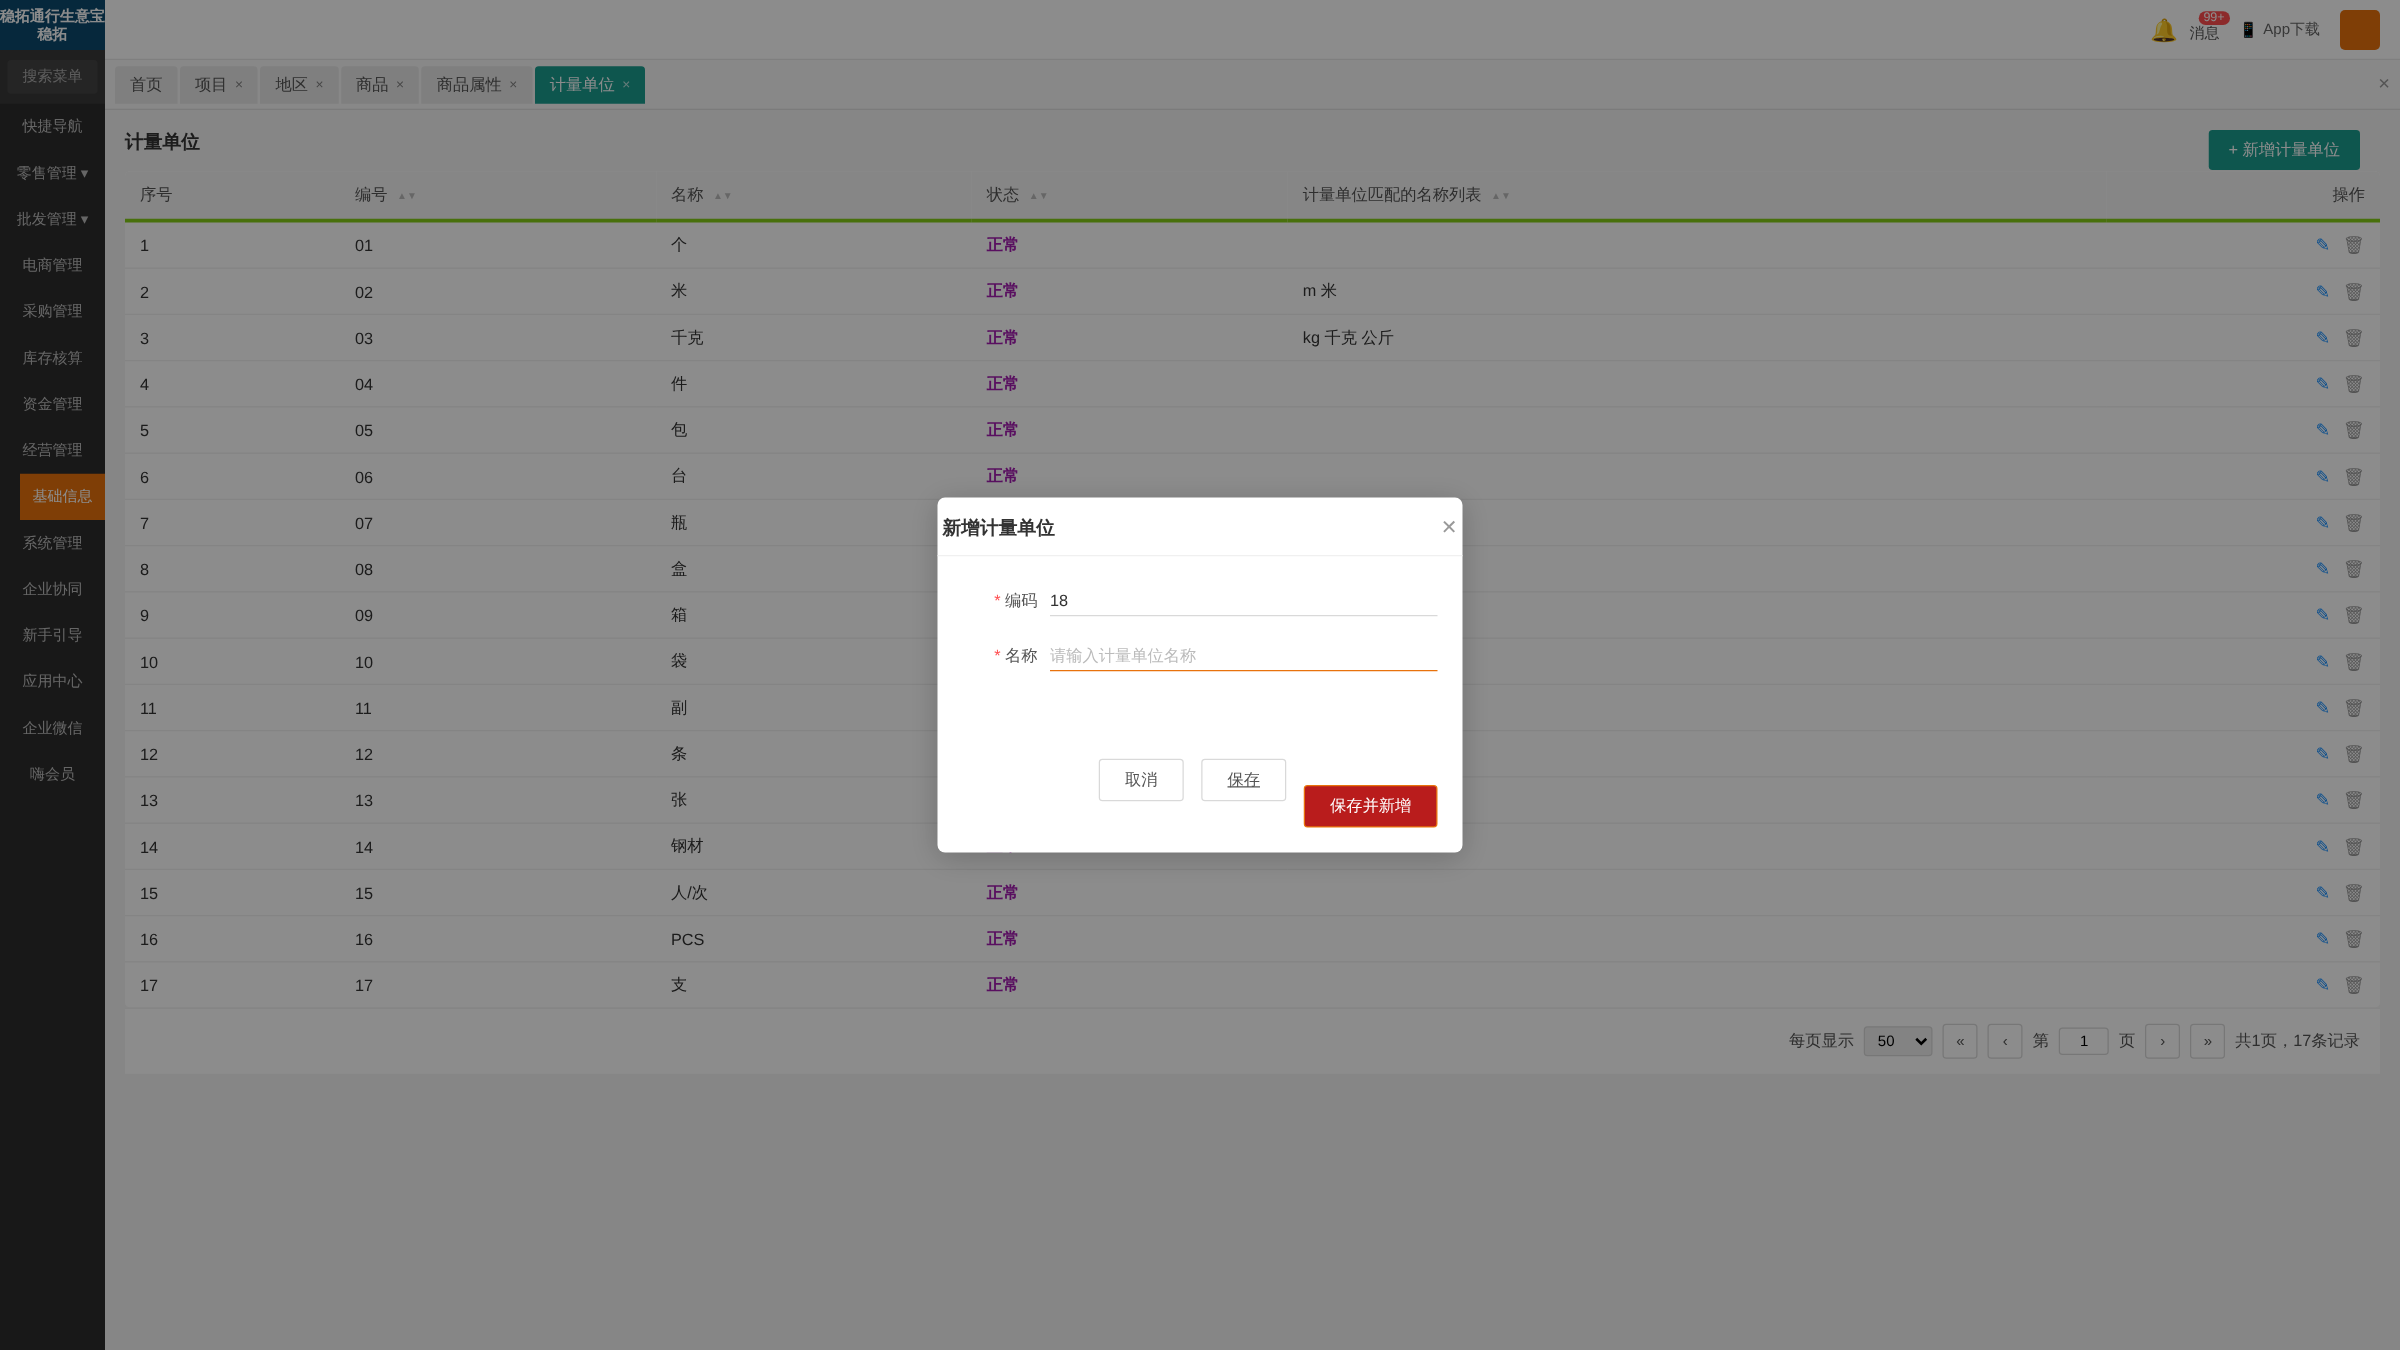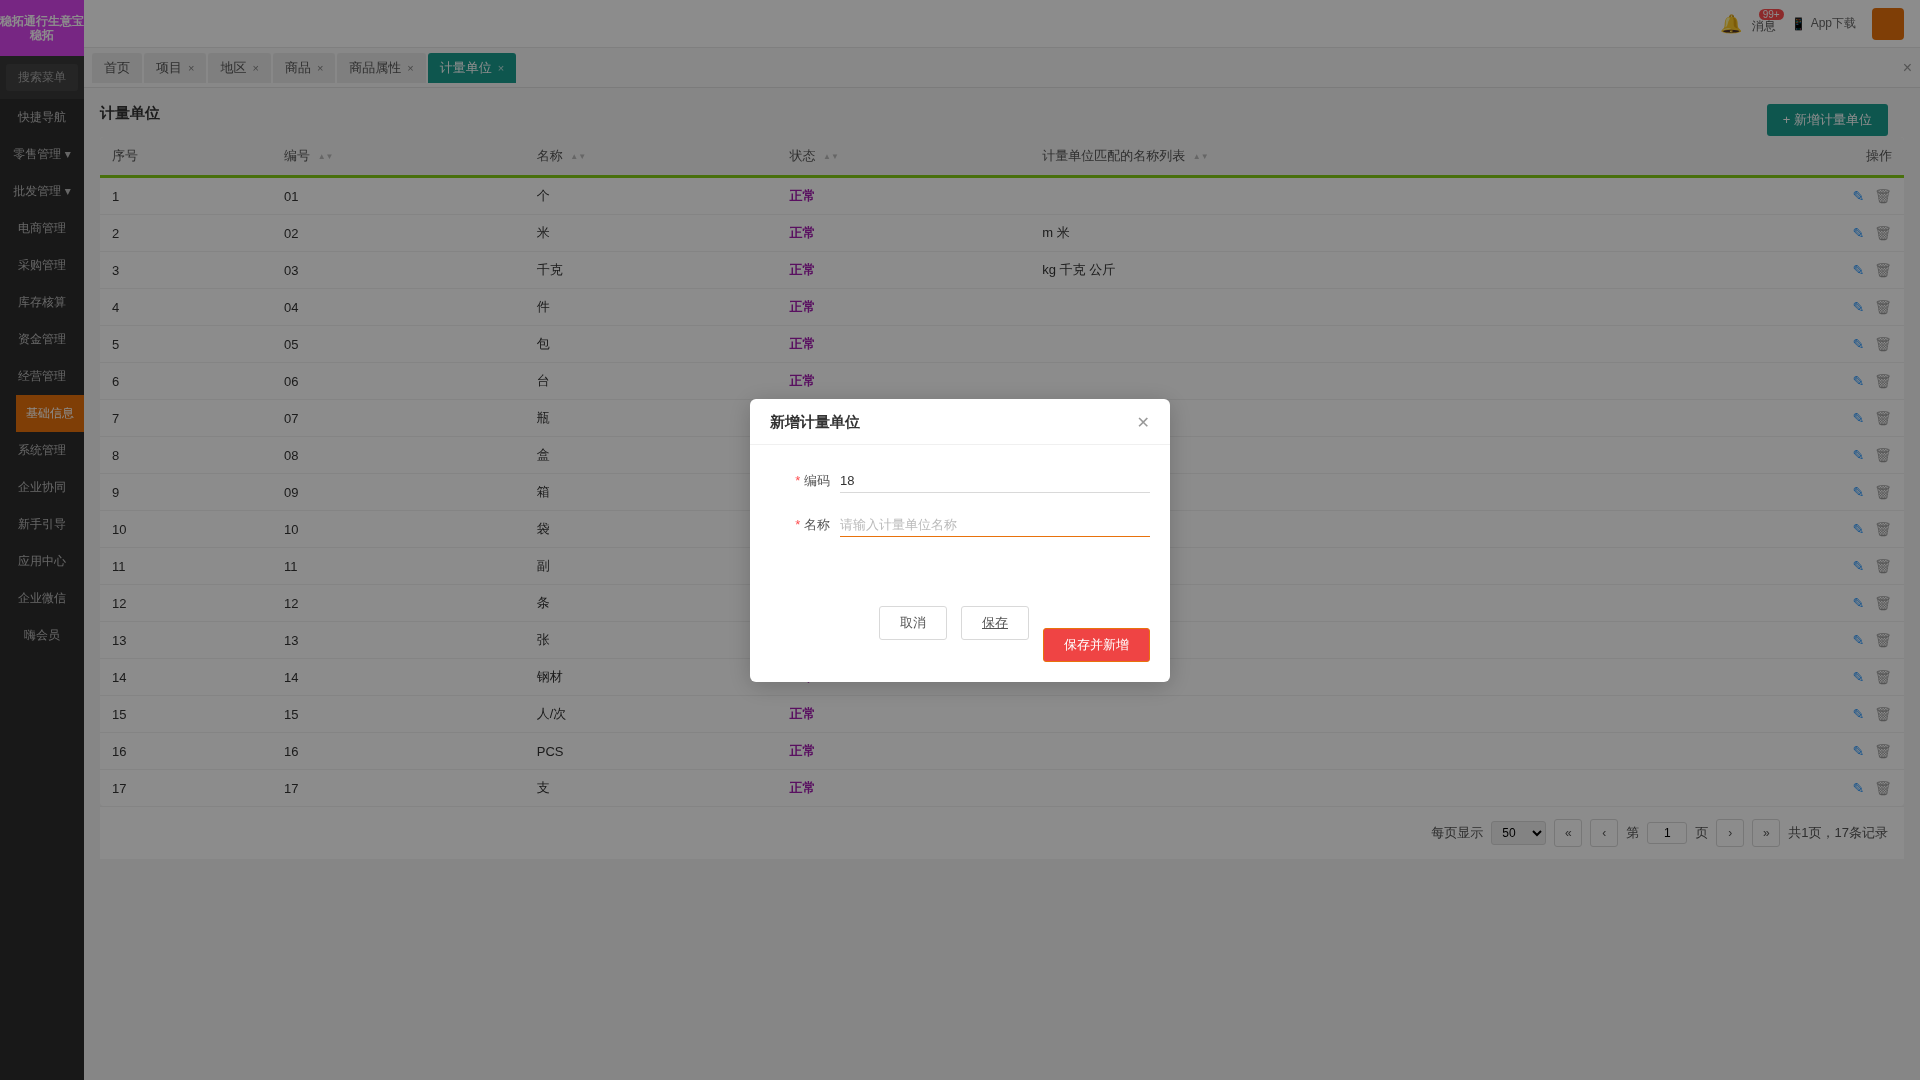--- a/index.html
+++ b/index.html
@@ -1,20 +1,20 @@
 <!DOCTYPE html>
 <html><head>
   <meta charset="utf-8">
   <style>
     * { box-sizing: border-box; margin: 0; padding: 0; }
     body { font-family: 'Microsoft YaHei', Arial, sans-serif; font-size: 13px; background: #f0f2f5; display: flex; height: 1080px; width: 1920px; overflow: hidden; }
 
     
     .sidebar { width: 84px; background: #2d2d2d; display: flex; flex-direction: column; height: 100%; color: #ccc; flex-shrink: 0; }
-    .sidebar-logo { height: 56px; background: #d946ef; display: flex; align-items: center; justify-content: flex-start; }
+    .sidebar-logo { height: 40px; background: #0c4a6e; display: flex; align-items: center; justify-content: flex-start; }
     .sidebar-logo-text { color: white; font-size: 12px; font-weight: bold; text-align: center; line-height: 1.2; }
     .sidebar-search { padding: 8px 6px; background: #3a3a3a; }
     .sidebar-search-btn { width: 100%; background: #444; border: none; color: #aaa; padding: 5px; border-radius: 3px; cursor: pointer; font-size: 12px; }
     .sidebar-item { padding: 10px 6px; text-align: center; cursor: pointer; color: #bbb; font-size: 12px; transition: background 0.2s; }
     .sidebar-item.active { background: #e8720c; color: white; margin-left: 16px; }
 
     
     .main { flex: 1; display: flex; flex-direction: column; overflow: hidden; }
 
     
@@ -60,33 +60,33 @@
     .page-size-select { padding: 3px 6px; border: 1px solid #d9d9d9; border-radius: 3px; font-size: 12px; }
     .page-nav-btn { width: 28px; height: 28px; border: 1px solid #d9d9d9; background: white; border-radius: 3px; cursor: pointer; font-size: 12px; color: #555; display: flex; align-items: center; justify-content: center; }
     .page-nav-btn:disabled { color: #ccc; cursor: not-allowed; }
     .page-input { width: 40px; text-align: center; border: 1px solid #d9d9d9; border-radius: 3px; padding: 3px 4px; font-size: 12px; }
 
     
     .overlay { position: fixed; top: 0; left: 0; width: 100%; height: 100%; background: rgba(0,0,0,0.45); z-index: 100; display: flex; align-items: center; justify-content: center; }
 
     
     .modal { background: white; border-radius: 6px; width: 420px; box-shadow: 0 4px 24px rgba(0,0,0,0.2); }
-    .modal-header { display: flex; align-items: center; justify-content: space-between; padding: 14px 20px 12px; border-bottom: 1px solid #f0f0f0; }
+    .modal-header { display: flex; align-items: center; justify-content: space-between; padding: 14px 4px 12px; border-bottom: 1px solid #f0f0f0; }
     .modal-title { font-size: 15px; font-weight: bold; color: #333; }
     .modal-close { cursor: pointer; color: #999; font-size: 16px; background: none; border: none; }
     .modal-body { padding: 24px 20px 16px; }
     .form-row { display: flex; align-items: center; margin-bottom: 20px; }
     .form-label { width: 60px; text-align: right; font-size: 13px; color: #555; margin-right: 10px; flex-shrink: 0; }
     .form-input { flex: 1; border: none; border-bottom: 1px solid #d9d9d9; padding: 4px 0; font-size: 13px; outline: none; color: #333; }
     .form-input.focused { border-bottom-color: #e8720c; }
     .form-input::placeholder { color: #bbb; }
     .modal-footer { display: flex; align-items: center; justify-content: flex-end; gap: 14px; padding: 12px 20px 20px; }
     .btn-cancel { padding: 7px 20px; border: 1px solid #d9d9d9; background: white; border-radius: 3px; cursor: pointer; font-size: 13px; color: #555; }
     .btn-save { padding: 7px 20px; border: 1px solid #d9d9d9; background: white; border-radius: 3px; cursor: pointer; font-size: 13px; color: #555; text-decoration: underline; }
-    .btn-save-new { padding: 7px 20px; border: 1px solid #e8720c; background: #ef4444; border-radius: 3px; cursor: pointer; font-size: 13px; color: white; margin-top: 43px; }
+    .btn-save-new { padding: 7px 20px; border: 1px solid #e8720c; background: #b91c1c; border-radius: 3px; cursor: pointer; font-size: 13px; color: white; margin-top: 43px; }
   </style>
 </head>
 <body>
 
 <div class="sidebar">
   <div class="sidebar-logo">
     <div class="sidebar-logo-text">稳拓通行生意宝<br>稳拓</div>
   </div>
   <div class="sidebar-search">
     <button class="sidebar-search-btn">搜索菜单</button>

